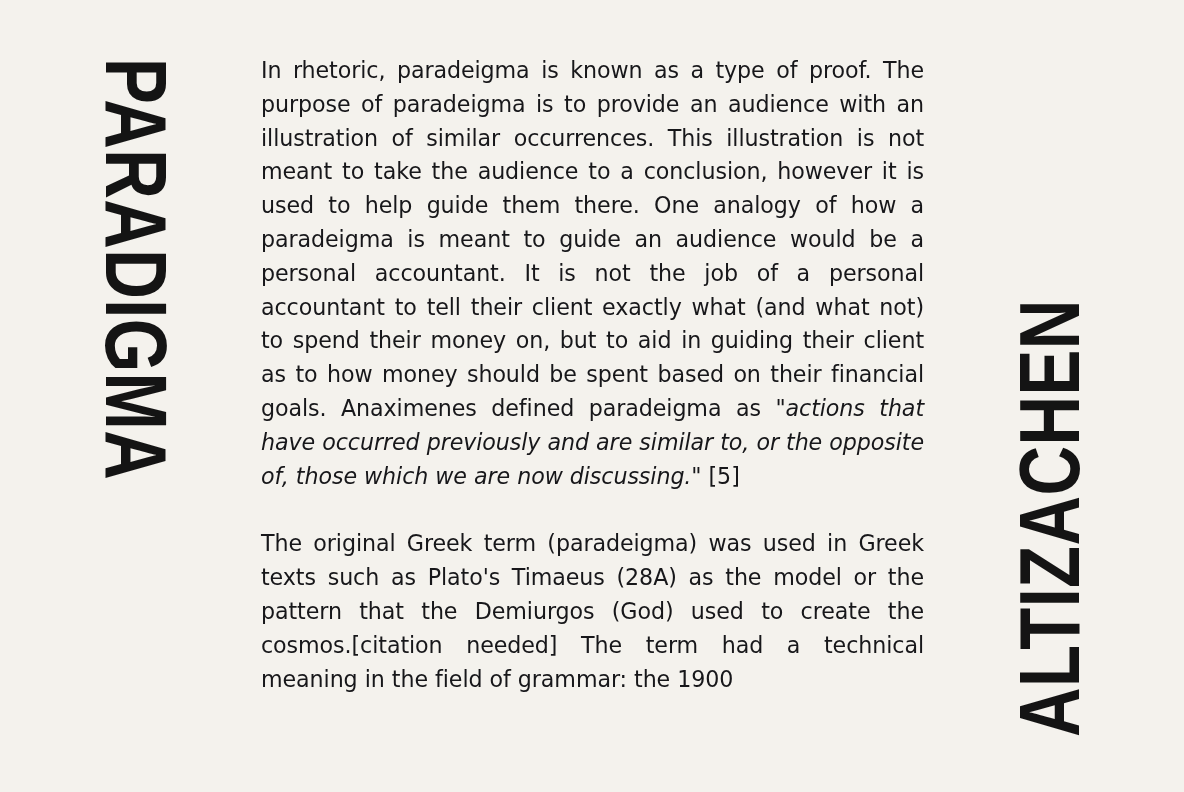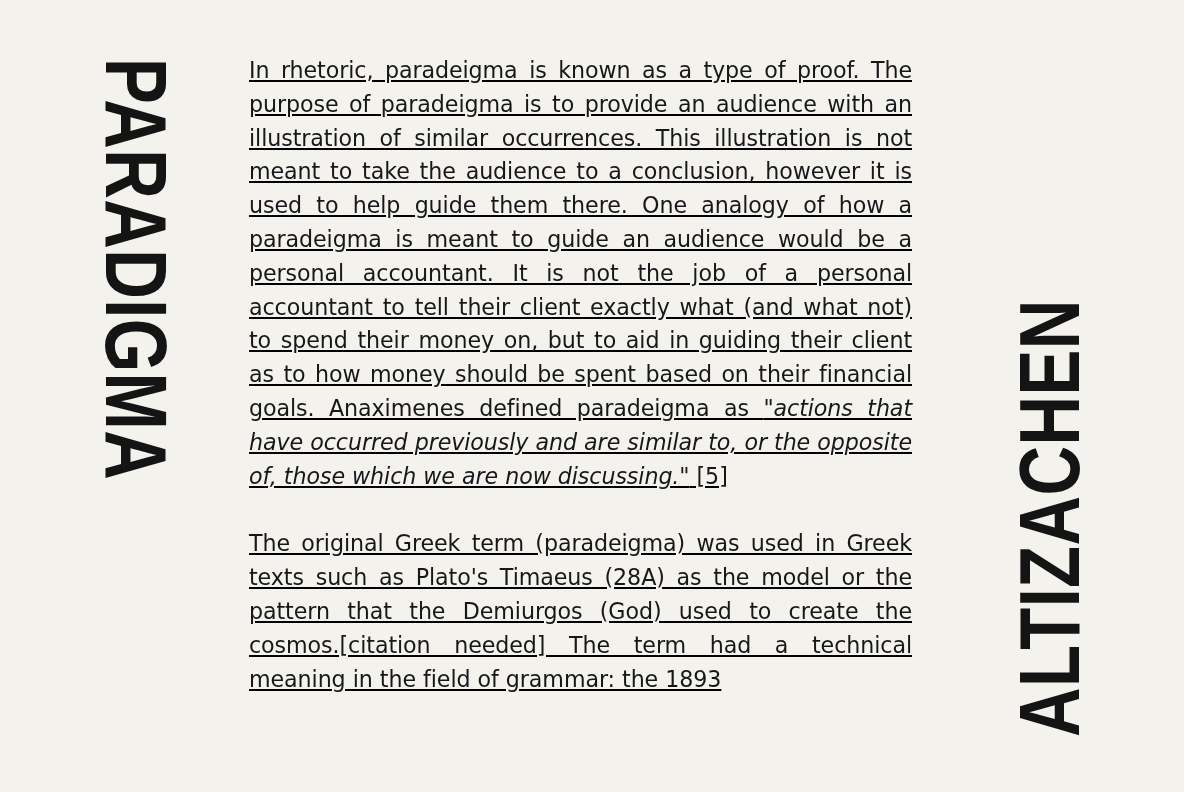--- a/index.html
+++ b/index.html
@@ -58,24 +58,23 @@
   .side-word .glyphs {
     display: inline-block;
     transform: scaleX(0.80);
     transform-origin: 0 50%;
     font-stretch: condensed;
   }
 
   
   .column {
     position: absolute;
-    left: 249px;
+    left: 261px;
     top: 54px;
     width: 663px;
-    text-decoration: underline;
   }
 
   .para {
     font-family: "DejaVu Sans", sans-serif;
     font-size: 22.2px;
     line-height: 33.8px;
     color: #17171a;
     text-align: justify;
     text-justify: inter-word;
     margin: 0;
@@ -105,17 +104,17 @@
   </div>
 
   <div class="side-word right">
     <span class="glyphs">ALTIZACHEN</span>
   </div>
 
   <div class="column">
 
     <p class="para"><span>In rhetoric, paradeigma is known as a type of proof. The purpose of paradeigma is to provide an audience with an illustration of similar occurrences. This illustration is not meant to take the audience to a conclusion, however it is used to help guide them there. One analogy of how a paradeigma is meant to guide an audience would be a personal accountant. It is not the job of a personal accountant to tell their client exactly what (and what not) to spend their money on, but to aid in guiding their client as to how money should be spent based on their financial goals. Anaximenes defined paradeigma as </span><span class="quote">"actions that have occurred previously and are similar to, or the opposite of, those which we are now discussing."</span><span class="cite"> [5]</span></p>
 
-    <p class="para">The original Greek term (paradeigma) was used in Greek texts such as Plato's Timaeus (28A) as the model or the pattern that the Demiurgos (God) used to create the cosmos.[citation needed] The term had a technical meaning in the field of grammar: the 1893</p>
+    <p class="para">The original Greek term (paradeigma) was used in Greek texts such as Plato's Timaeus (28A) as the model or the pattern that the Demiurgos (God) used to create the cosmos.[citation needed] The term had a technical meaning in the field of grammar: the 1900</p>
 
   </div>
 
 </div>
 
 </body></html>

